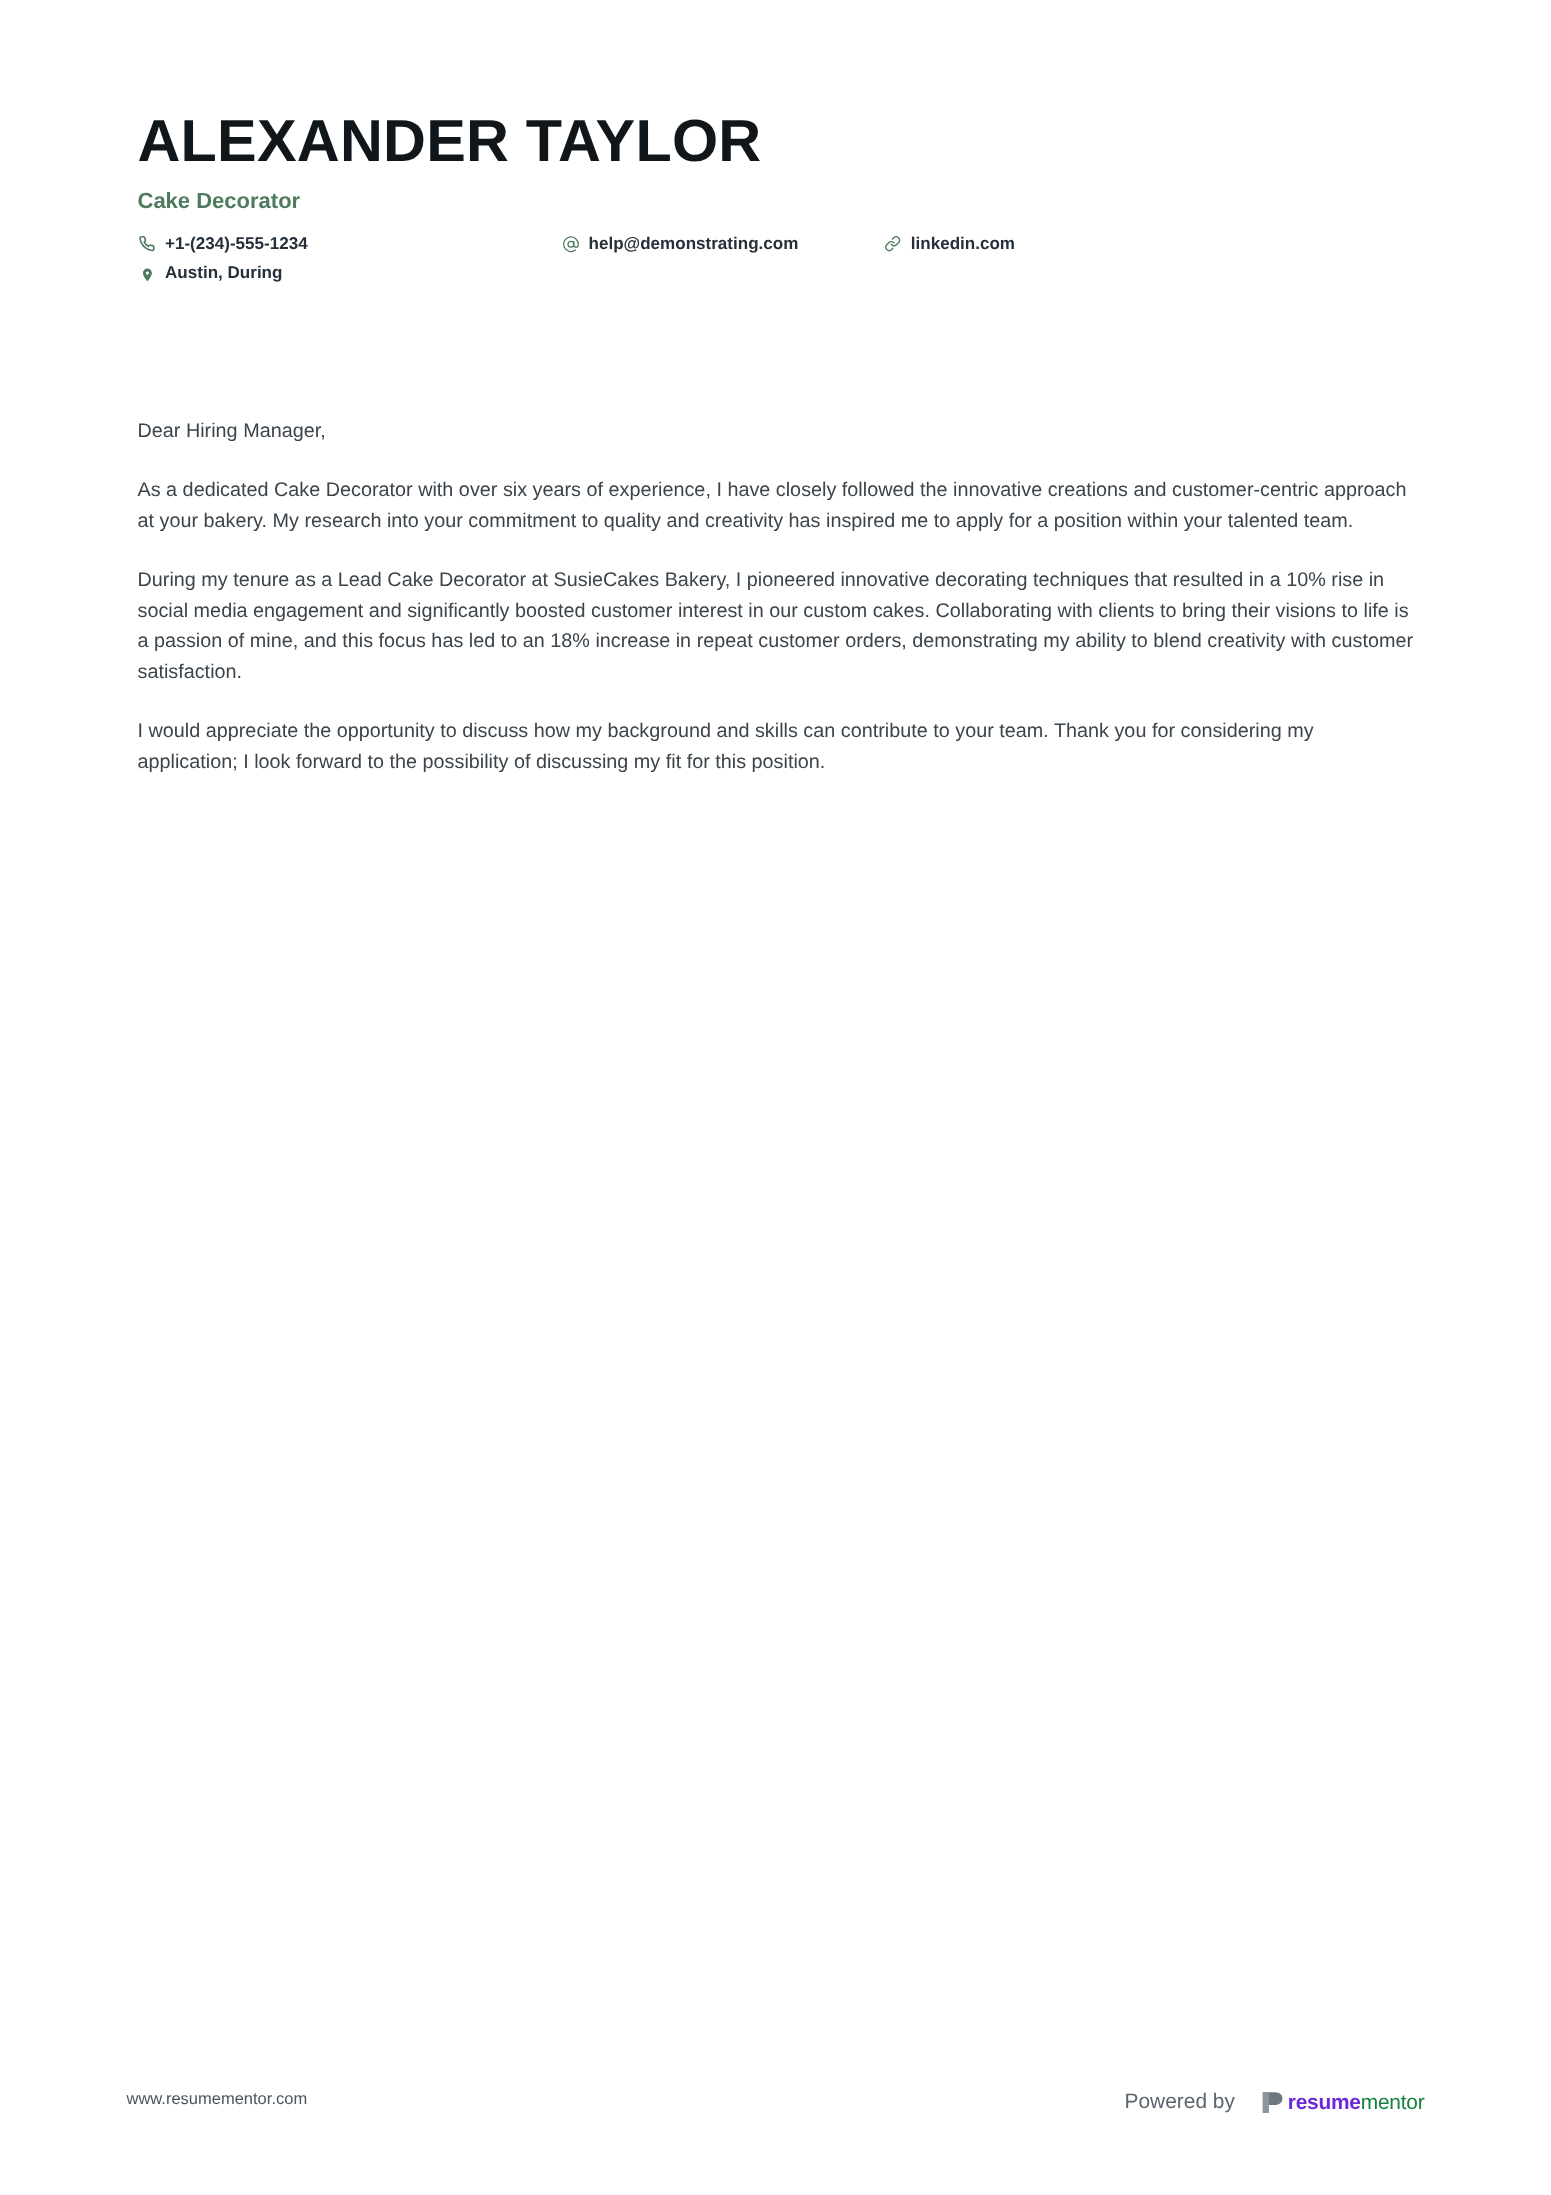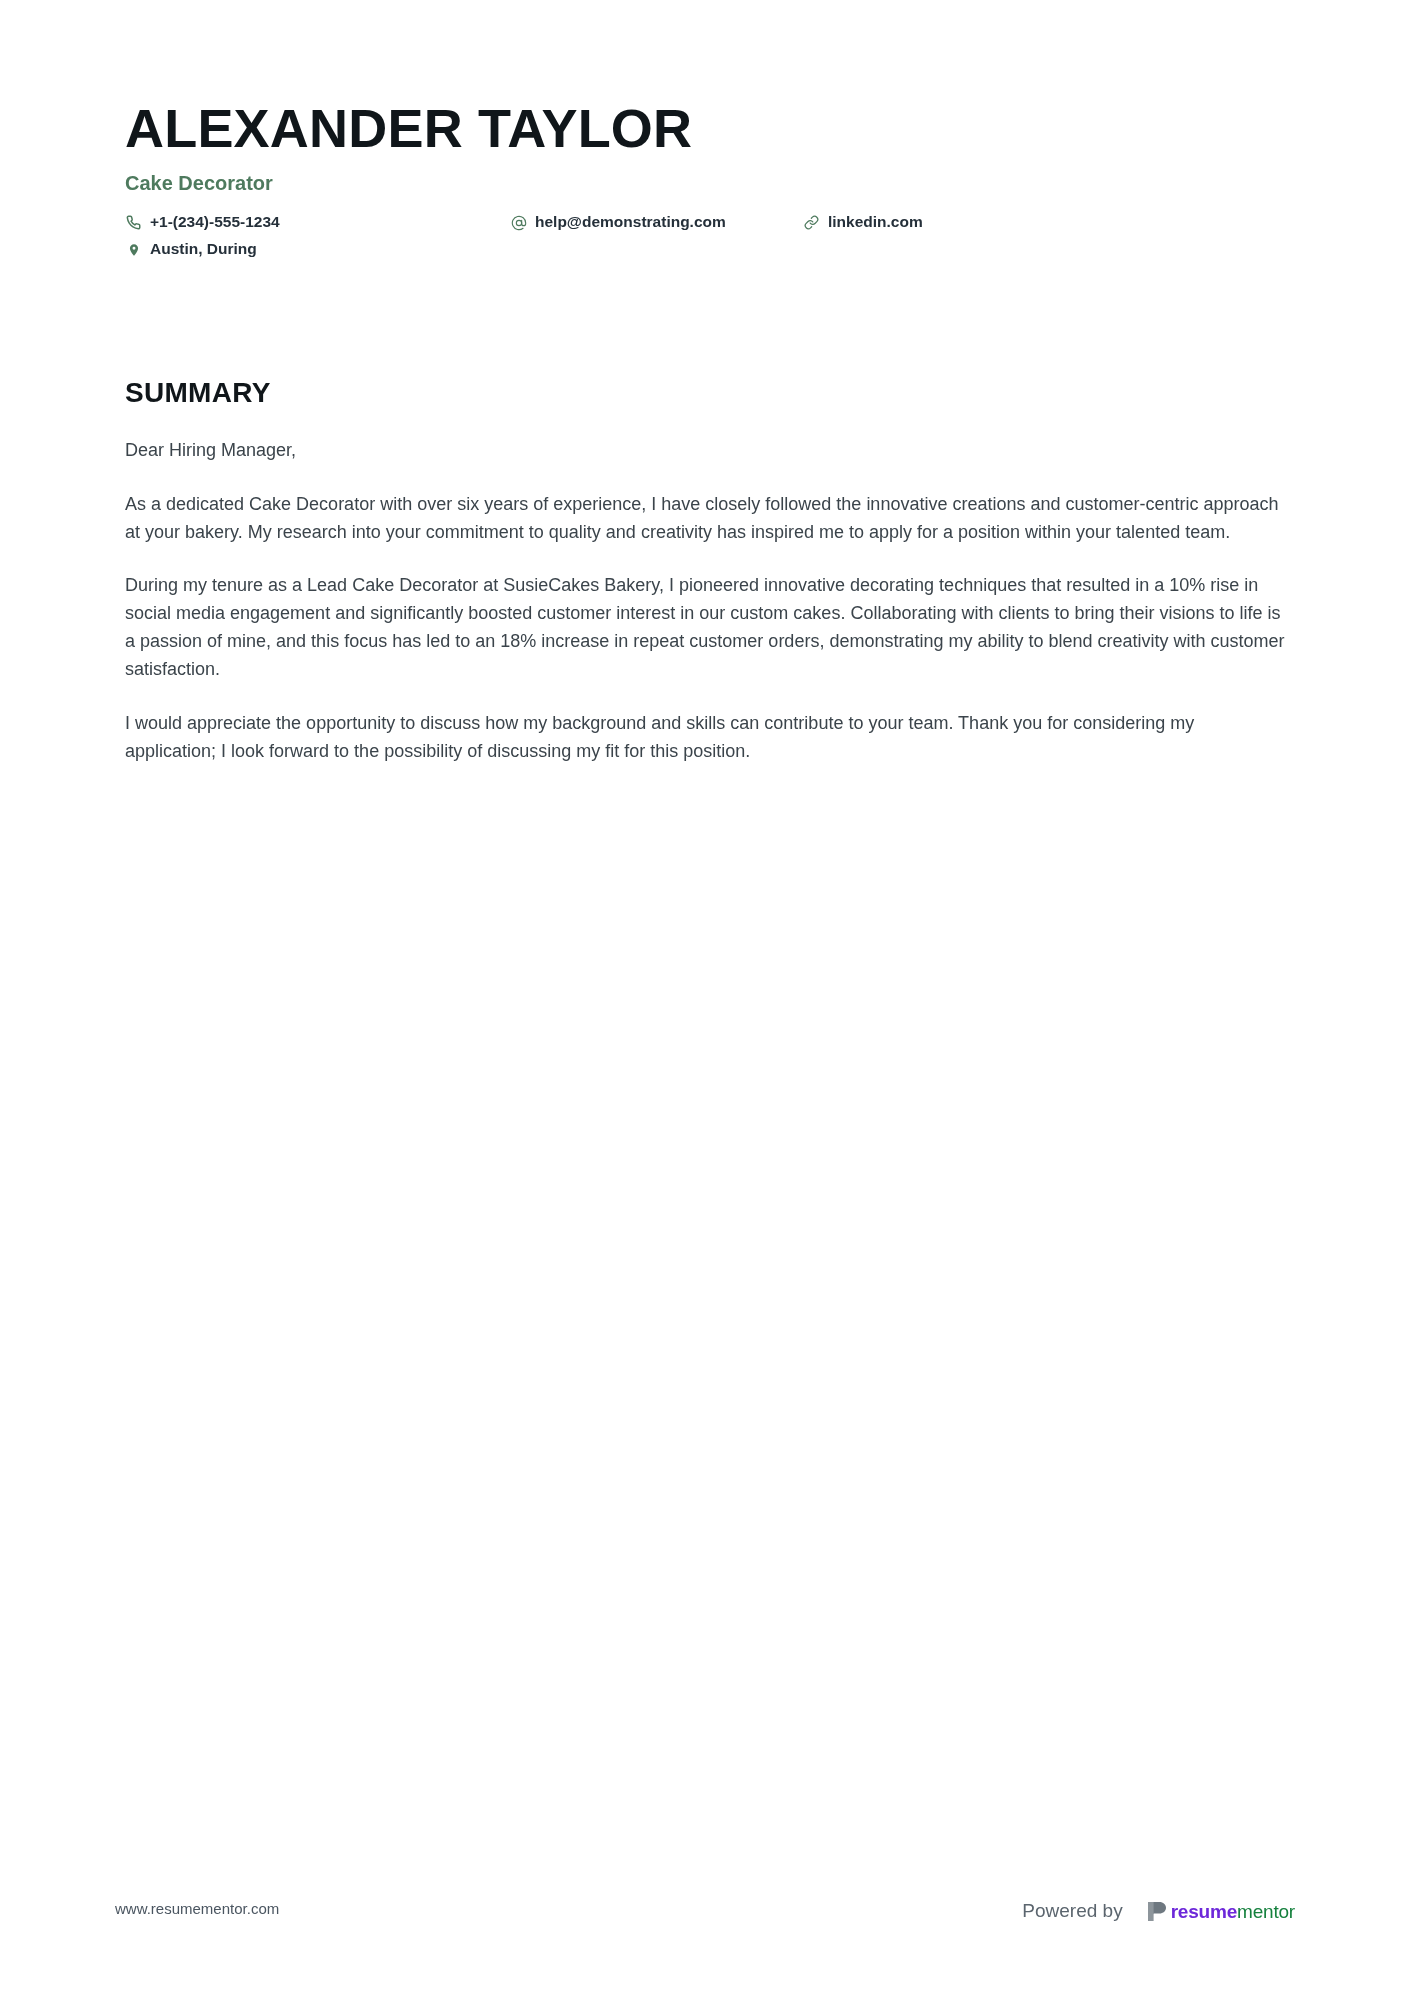--- a/index.html
+++ b/index.html
@@ -50,21 +50,21 @@
     margin-top: 18px;
     width: 1000px;
   }
   .contact-row {
     display: flex;
     align-items: flex-start;
     margin-bottom: 9px;
   }
   .contact-item {
     display: flex;
-    align-items: flex-end;
+    align-items: center;
     font-size: 15.5px;
     font-weight: 700;
     color: #25303a;
     line-height: 1.2;
     white-space: nowrap;
   }
   .contact-item.col-1 { width: 385px; }
   .contact-item.col-2 { width: 293px; }
   .contact-item.col-3 { width: auto; }
 
@@ -218,21 +218,20 @@
           </span>
           <span>Austin, During</span>
         </div>
       </div>
 
     </div>
   </div>
 
   <div class="section section-summary">
 
-    <h2 class="section-title">SUMMARY</h2>
 
     <p class="salutation">Dear Hiring Manager,</p>
 
     <p class="para">As a dedicated Cake Decorator with over six years of experience, I have closely followed the innovative creations and customer-centric approach at your bakery. My research into your commitment to quality and creativity has inspired me to apply for a position within your talented team.</p>
 
     <p class="para">During my tenure as a Lead Cake Decorator at SusieCakes Bakery, I pioneered innovative decorating techniques that resulted in a 10% rise in social media engagement and significantly boosted customer interest in our custom cakes. Collaborating with clients to bring their visions to life is a passion of mine, and this focus has led to an 18% increase in repeat customer orders, demonstrating my ability to blend creativity with customer satisfaction.</p>
 
     <p class="para">I would appreciate the opportunity to discuss how my background and skills can contribute to your team. Thank you for considering my application; I look forward to the possibility of discussing my fit for this position.</p>
 
   </div>

